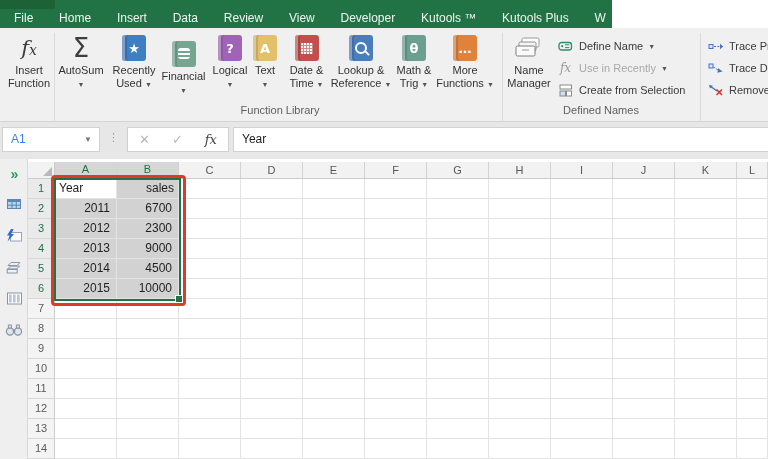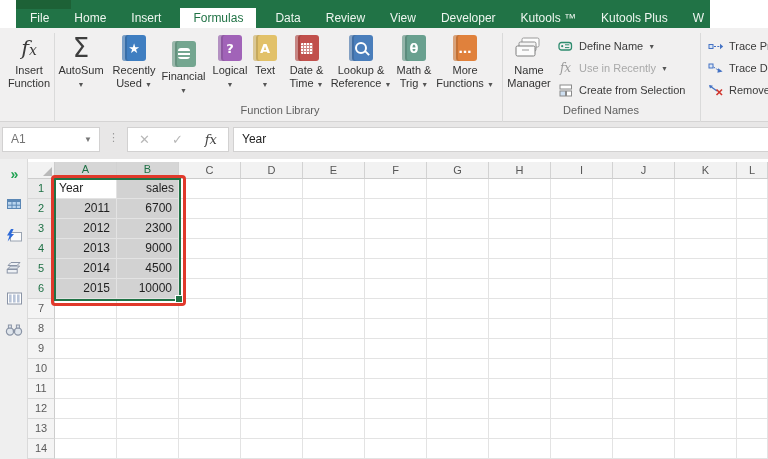--- a/index.html
+++ b/index.html
@@ -1,21 +1,21 @@
 <!DOCTYPE html>
 <html><head>
 <meta charset="utf-8">
 <style>
   html,body{margin:0;padding:0;}
   body{width:768px;height:459px;overflow:hidden;position:relative;
        font-family:"Liberation Sans","DejaVu Sans",sans-serif;background:#fff;
        -webkit-font-smoothing:antialiased;}
 
   
-  .tabbar{position:absolute;left:16px;top:0;width:694px;height:28px;background:#217346;}
+  .tabbar{position:absolute;left:0;top:0;width:612px;height:28px;background:#217346;}
   .tabbar .darkstrip{position:absolute;left:0;top:0;width:55px;height:9px;background:#1d6136;}
   .tabs{position:absolute;left:8px;right:0;top:8px;height:20px;display:flex;
         justify-content:space-between;align-items:stretch;}
   .tab{color:#eef6f0;font-size:12px;line-height:20px;padding:0 6px;white-space:nowrap;cursor:default;}
   .tab.active{background:#fff;color:#217346;padding:0 13px;}
 
   
   .ribbon{position:absolute;left:0;top:28px;width:768px;height:93px;background:#f1f0f0;
           border-bottom:1px solid #d5d4d4;}
   .vsep{position:absolute;top:5px;height:96px;width:1px;background:#dadada;}
@@ -42,21 +42,21 @@
   .smallrow{position:absolute;height:20px;display:flex;align-items:center;gap:5px;
             font-size:11px;color:#3a3a3a;white-space:nowrap;}
   .smallrow.disabled{color:#a9a9a9;}
   .smallrow .sicn{width:17px;display:flex;justify-content:center;align-items:center;}
   .fxsmall{font-family:"DejaVu Serif",serif;font-style:italic;font-size:12px;color:#9a9a9a;}
 
   
   .fbar{position:absolute;left:0;top:122px;width:768px;height:37px;background:#e8e7e7;}
   .fbox{position:absolute;top:5px;height:25px;background:#fff;border:1px solid #d2d1d1;box-sizing:border-box;}
   .namebox{left:2px;width:98px;}
-  .namebox .nbtext{position:absolute;left:8px;top:4px;font-size:12px;color:#737373;}
+  .namebox .nbtext{position:absolute;left:8px;top:4px;font-size:12px;color:#3b82f6;}
   .namebox .nbcaret{position:absolute;right:7px;top:7px;font-size:8px;color:#777;}
   .fdots{position:absolute;left:108px;top:9px;font-size:11px;color:#9a9a9a;letter-spacing:0;}
   .fbtns{left:127px;width:102px;display:flex;align-items:center;justify-content:space-around;}
   .fbx{color:#b7b7b7;font-size:13px;}
   .fbcheck{color:#b7b7b7;font-size:13px;}
   .fbfx{font-family:"DejaVu Serif",serif;font-style:italic;font-size:13px;color:#444;}
   .finput{left:233px;right:0;width:auto;border-right:none;}
   .finput .ftext{position:absolute;left:8px;top:4px;font-size:12px;color:#222;}
 
   
@@ -97,21 +97,20 @@
 </style>
 </head>
 <body>
 
 <div class="tabbar">
   <div class="darkstrip"></div>
   <div class="tabs" id="tabs-row">
       <div class="tab">File</div>
       <div class="tab">Home</div>
       <div class="tab">Insert</div>
-      <div class="tab active">Formulas</div>
       <div class="tab">Data</div>
       <div class="tab">Review</div>
       <div class="tab">View</div>
       <div class="tab">Developer</div>
       <div class="tab">Kutools ™</div>
       <div class="tab">Kutools Plus</div>
       <div class="tab">W</div>
     </div>
 </div>
 

